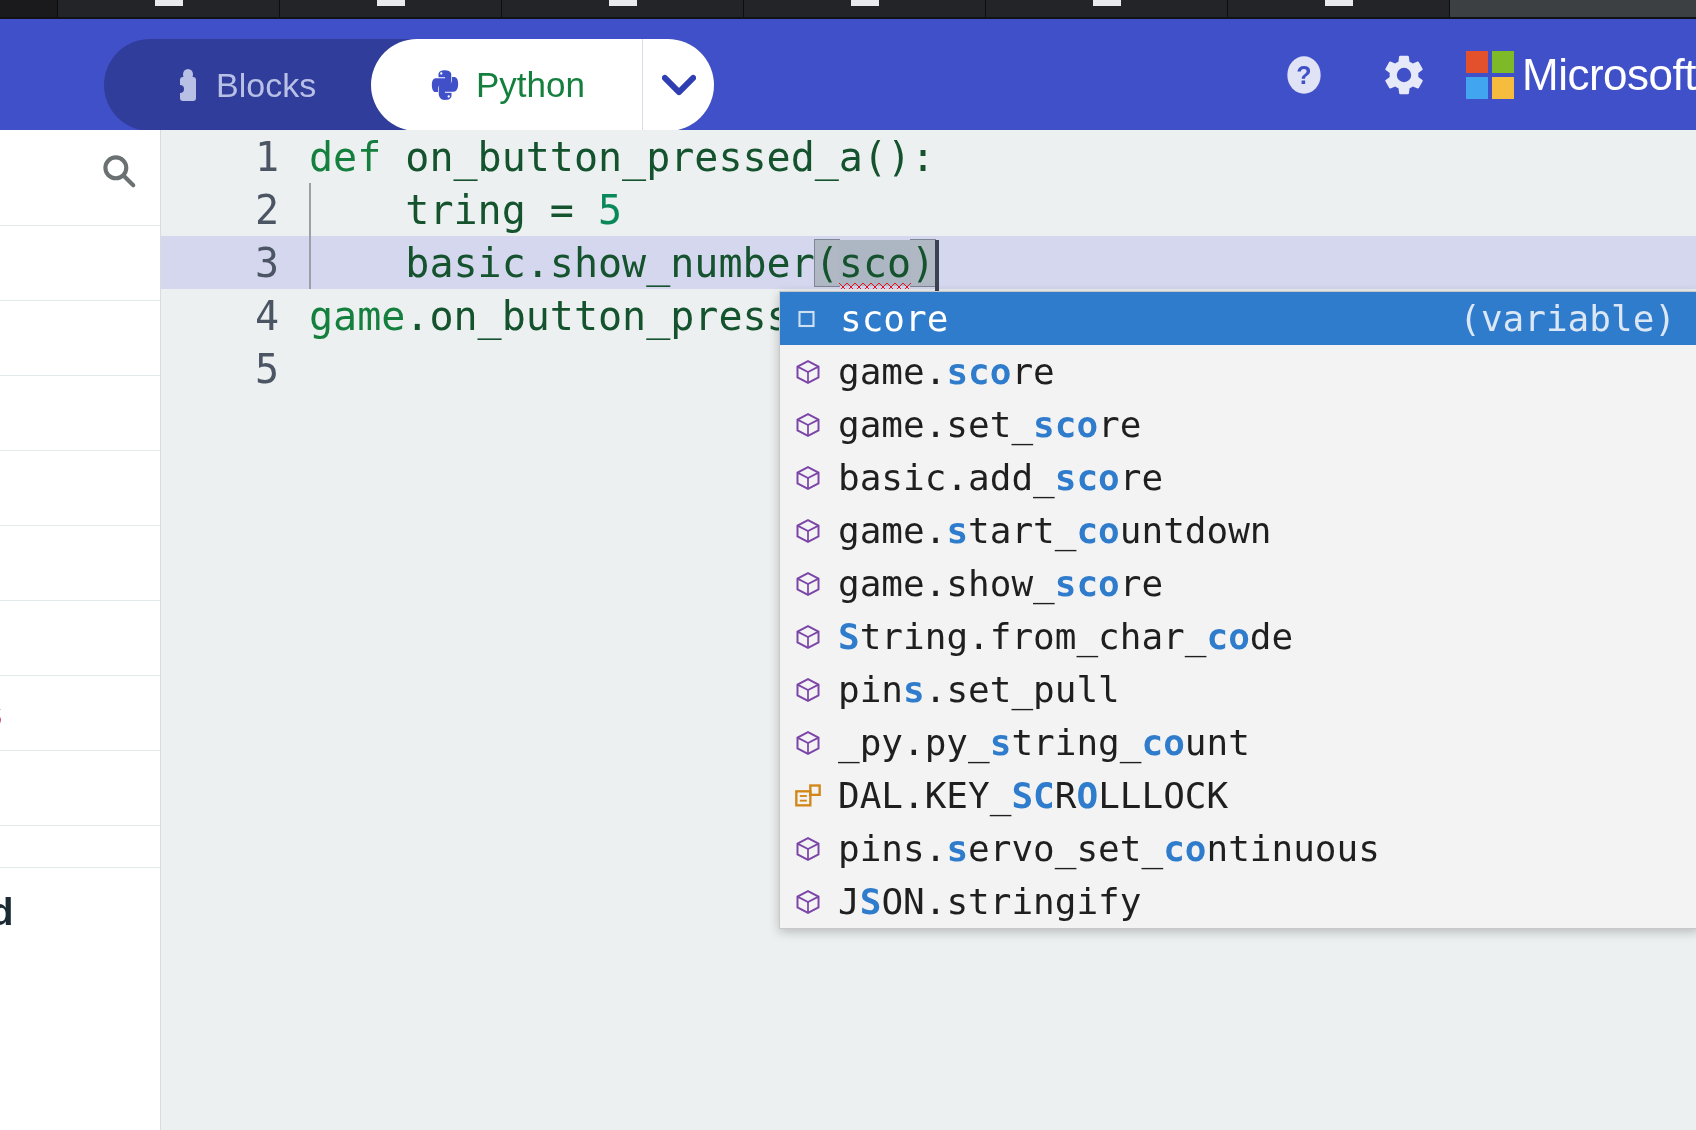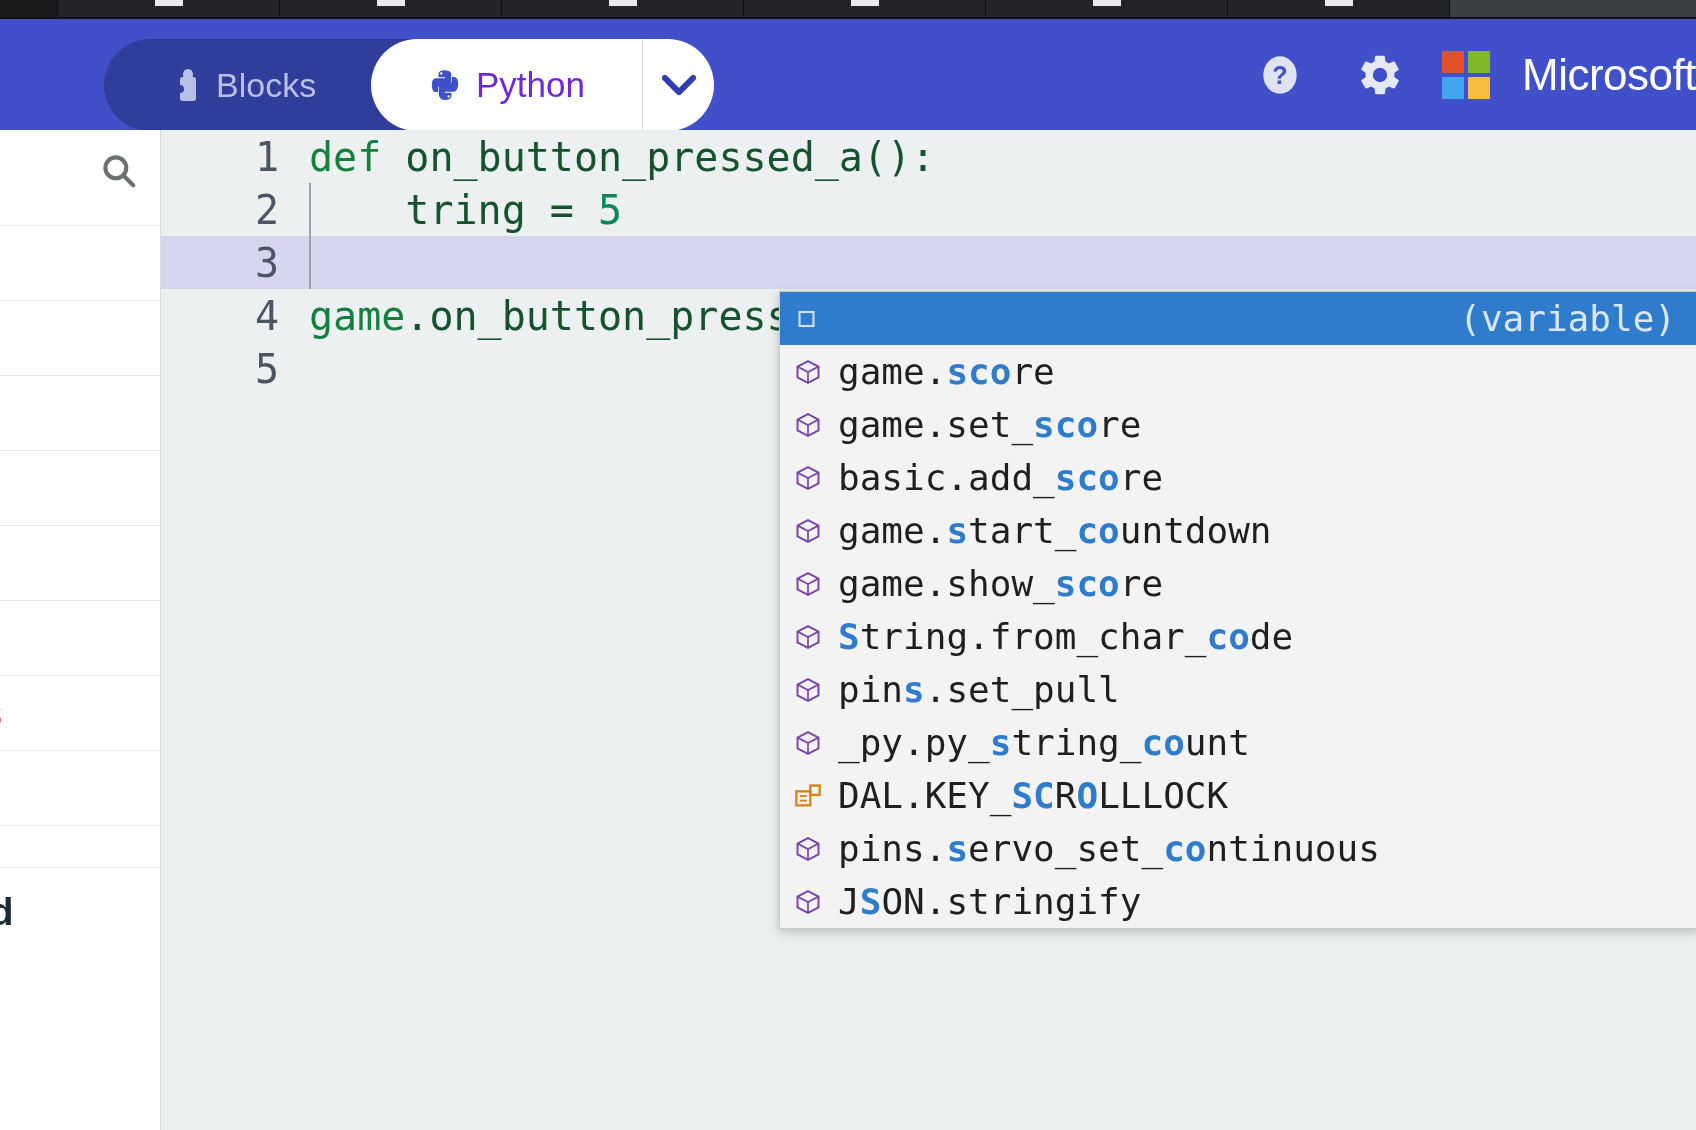--- a/index.html
+++ b/index.html
@@ -91,21 +91,21 @@
     display: flex; align-items: center;
   }
   .python-main {
     display: flex; align-items: center; gap: 14px;
     width: 272px; height: 92px;
     justify-content: center;
     cursor: pointer;
     border-right: 1px solid #d8dce8;
   }
   .python-main .label {
-    color: #6d28d9;
+    color: #15803d;
     font-size: 35px;
   }
   .py-icon { width: 34px; height: 34px; position: relative; }
   .py-icon svg { display: block; }
   .python-caret {
     flex: 1; height: 92px;
     display: flex; align-items: center; justify-content: center;
     cursor: pointer;
   }
   .caret-svg { width: 34px; height: 22px; }
@@ -116,21 +116,21 @@
     display: flex; align-items: center; gap: 0px;
   }
   .hdr-icon-btn {
     width: 100px; height: 111px;
     display: flex; align-items: center; justify-content: center;
     cursor: pointer;
   }
   .help-icon { width: 46px; height: 50px; }
   .gear-icon { width: 48px; height: 48px; }
   .ms-brand {
-    display: flex; align-items: center; gap: 32px;
+    display: flex; align-items: center; gap: 8px;
     padding-right: 0px; margin-left: 12px;
   }
   .ms-logo {
     width: 48px; height: 48px;
     display: grid; grid-template-columns: 1fr 1fr; grid-template-rows: 1fr 1fr;
     gap: 4px;
   }
   .ms-logo div { width: 100%; height: 100%; }
   .ms-word {
     color: #ffffff;
@@ -396,33 +396,33 @@
         <div class="tb-cat" style="height: 90px;">
           <span class="cat-label" style="color: rgb(26, 43, 51); font-weight: bold; margin-left: -52px;">ced</span>
         </div>
       </div>
   </div>
 
   <div class="editor">
     <div id="code-lines">
         <div class="code-line"><div class="gutter">1</div><div class="code-text"><span class="kw">def</span><span class="plain"> on_button_pressed_a():</span></div></div>
         <div class="code-line"><div class="gutter">2</div><div class="code-text"><span class="plain">    tring = </span><span class="num">5</span></div></div>
-        <div class="code-line current"><div class="gutter">3</div></div>
+        <div class="code-line current"><div class="gutter">3</div><div class="code-text" style="position: relative;"><span class="plain">    basic.show_number</span><span class="plain bracket-hl">(</span><span class="plain sel-hl">sco<span class="squiggle"></span></span><span class="plain bracket-hl">)</span><span class="caret-bar" style="right: -4px;"></span></div></div>
         <div class="code-line"><div class="gutter">4</div><div class="code-text"><span class="kw">game</span><span class="plain">.on_button_pressed</span></div></div>
         <div class="code-line"><div class="gutter">5</div><div class="code-text"></div></div>
       </div>
 
     <div class="indent-guide" style="top:53px;height:106px;"></div>
   </div>
 
   <div class="autocomplete">
     <div id="ac-rows">
         <div class="ac-row selected"><span class="ac-icon"><svg width="28" height="28" viewBox="0 0 24 24">
               <rect x="3" y="6" width="12" height="12" fill="none" stroke="#cfe0f2" stroke-width="1.8"></rect>
-            </svg></span><span class="ac-detail">(variable)</span></div>
+            </svg></span><span class="ac-label"><span>score</span></span><span class="ac-detail">(variable)</span></div>
         <div class="ac-row"><span class="ac-icon"><svg width="28" height="28" viewBox="0 0 24 24">
               <path d="M12 2.6 L21 7.4 L21 16.6 L12 21.4 L3 16.6 L3 7.4 Z" fill="none" stroke="#7b46a8" stroke-width="1.7"></path>
               <path d="M3 7.4 L12 12 L21 7.4" fill="none" stroke="#7b46a8" stroke-width="1.5"></path>
               <path d="M12 12 L12 21.4" fill="none" stroke="#7b46a8" stroke-width="1.5"></path>
             </svg></span><span class="ac-label"><span>game.</span><span class="m">sco</span><span>re</span></span></div>
         <div class="ac-row"><span class="ac-icon"><svg width="28" height="28" viewBox="0 0 24 24">
               <path d="M12 2.6 L21 7.4 L21 16.6 L12 21.4 L3 16.6 L3 7.4 Z" fill="none" stroke="#7b46a8" stroke-width="1.7"></path>
               <path d="M3 7.4 L12 12 L21 7.4" fill="none" stroke="#7b46a8" stroke-width="1.5"></path>
               <path d="M12 12 L12 21.4" fill="none" stroke="#7b46a8" stroke-width="1.5"></path>
             </svg></span><span class="ac-label"><span>game.set_</span><span class="m">sco</span><span>re</span></span></div>

